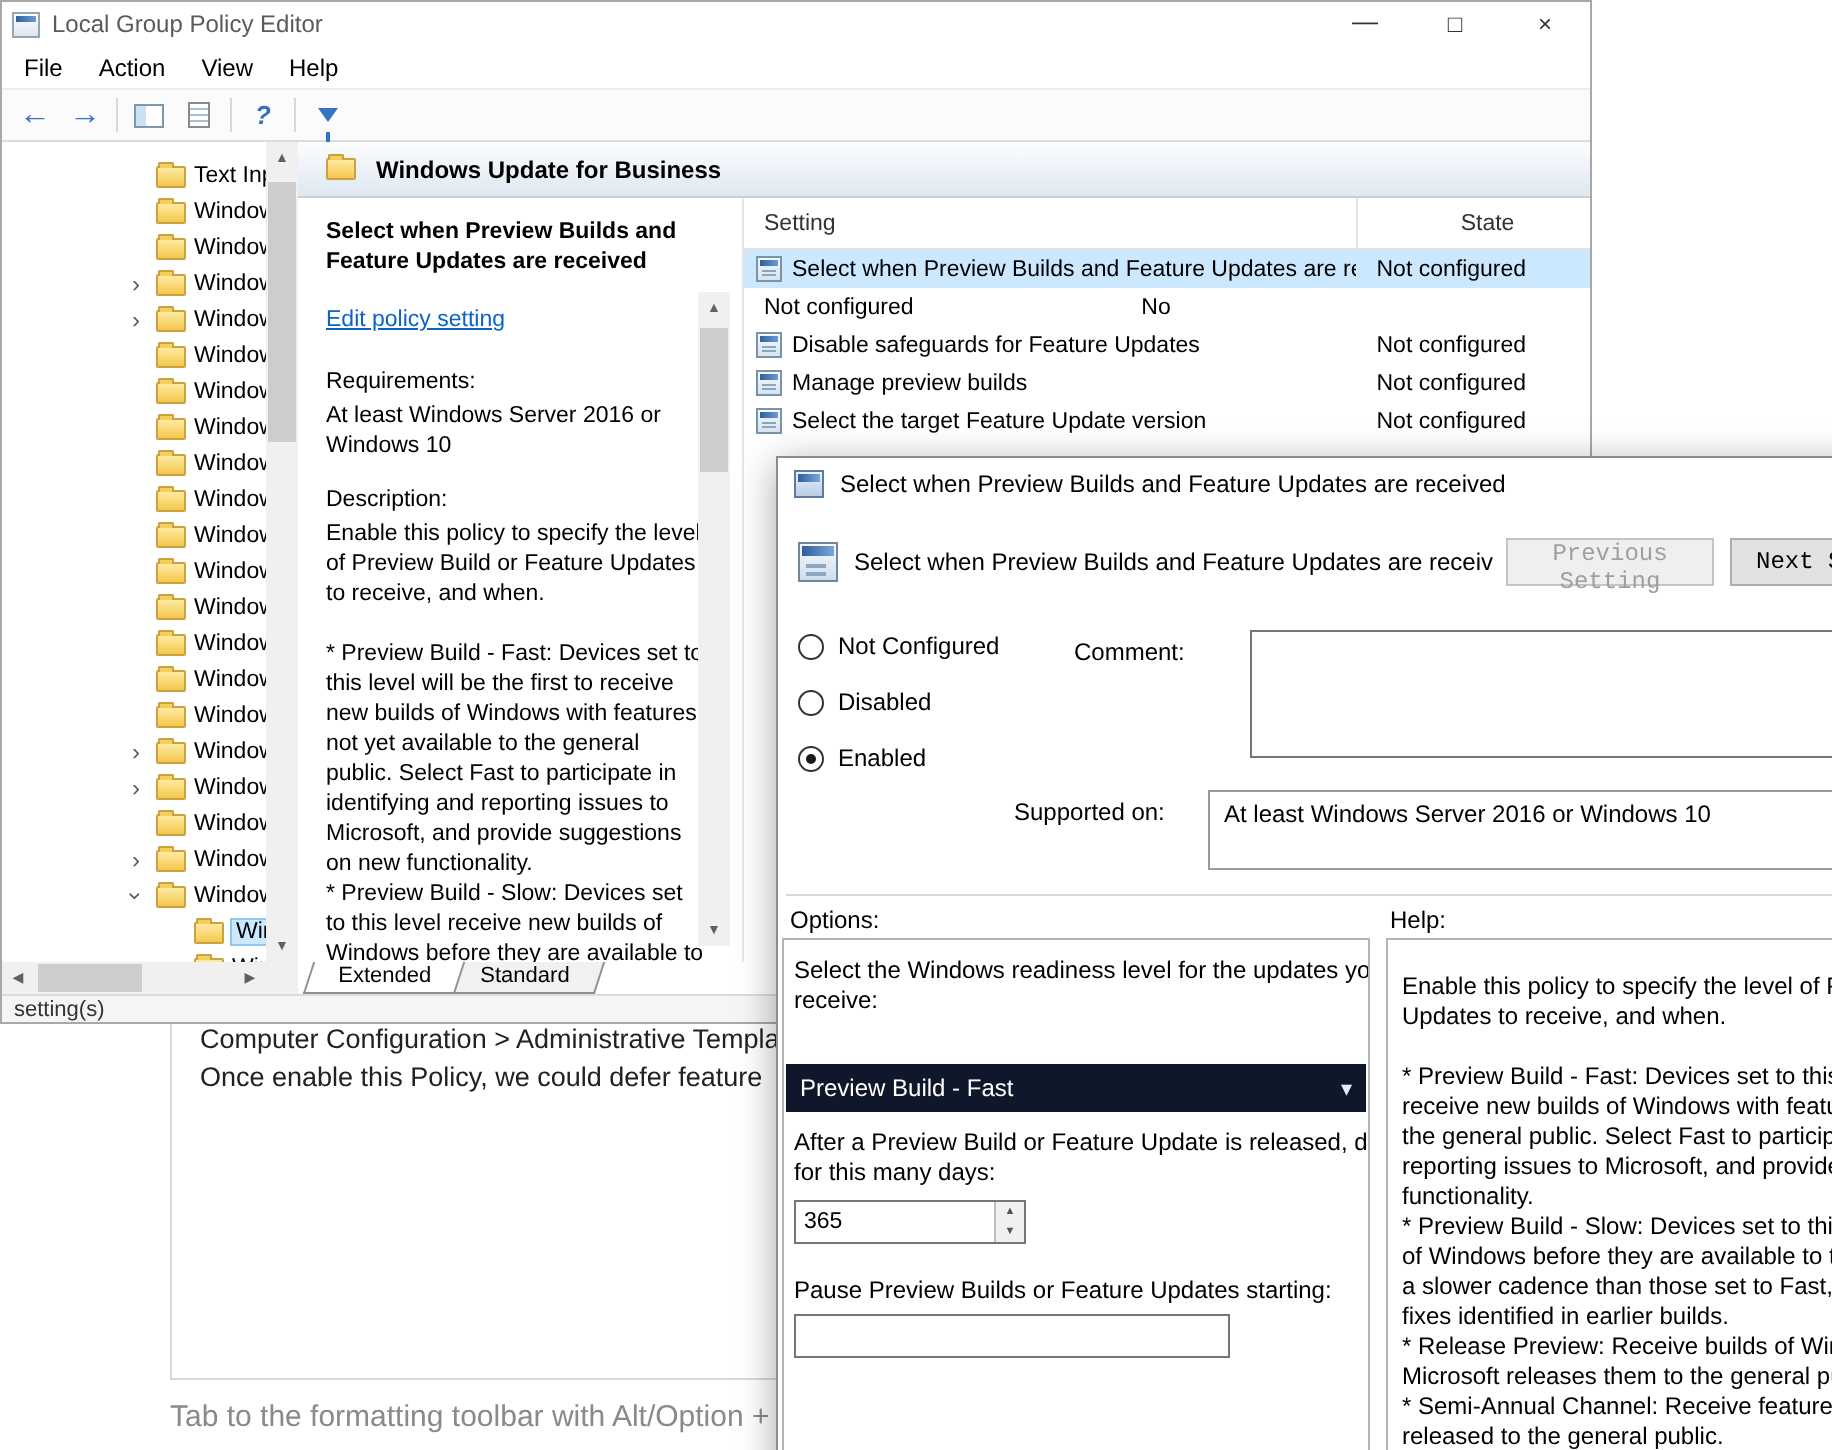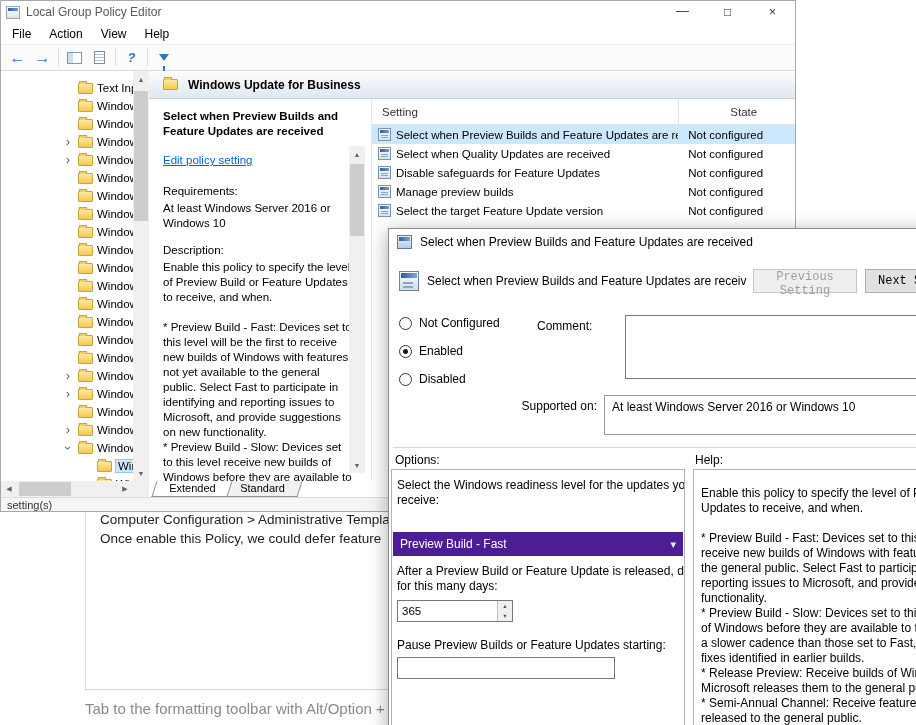--- a/index.html
+++ b/index.html
@@ -114,29 +114,29 @@
   .btn{height:24px;font-family:Liberation Mono, monospace;font-size:12px;border:1px solid #adadad;background:#e1e1e1;color:#000}
   .btn-prev{margin-left:auto;width:104px;border-color:#c5c5c5;background:#efefef;color:#9f9f9f}
   .btn-next{margin-left:8px;width:130px;text-align:left;padding-left:12px}
   .radio-group{position:absolute;left:10px;top:80px}
   .radio-row{height:28px;display:flex;align-items:center}
   .radio{width:13px;height:13px;border:1px solid #333;border-radius:50%;background:#fff;position:relative;flex:none}
   .radio.checked::after{content:"";position:absolute;left:3px;top:3px;right:3px;bottom:3px;background:#1a1a1a;border-radius:50%}
   .rlabel{margin-left:7px;font-size:12px}
   .cmt-label{position:absolute;left:148px;top:90px;font-size:12px}
   .cmt-box{position:absolute;left:236px;top:86px;width:372px;height:64px;border:1px solid #767676;resize:none;font:12px "Liberation Sans",sans-serif}
-  .sup-label{position:absolute;left:118px;top:170px;width:90px;text-align:right;font-size:12px}
+  .sup-label{position:absolute;left:118px;top:170px;width:90px;text-align:left;font-size:12px}
   .sup-box{position:absolute;left:215px;top:166px;width:393px;height:40px;border:1px solid #9a9a9a;padding:4px 7px;font-size:12px;background:#fff}
   .dlg-divider{position:absolute;left:4px;top:218px;width:610px;height:1px;background:#d8d8d8}
   .opt-label{position:absolute;left:6px;top:224px;font-size:12px}
   .help-label{position:absolute;left:306px;top:224px;font-size:12px}
   .opt-box{position:absolute;left:2px;top:240px;width:294px;height:316px;border:1px solid #b4b4b4;background:#fff;padding:8px 5px 0 5px;overflow:hidden}
   .opt-text{font-size:12px;line-height:15px;white-space:nowrap}
   .mt8{margin-top:8px}.mt12{margin-top:12px}.mt16{margin-top:16px}
-  .combo{margin:24px -4px 0 -4px;height:24px;background:#4c1d95;display:flex;align-items:center;padding:0 7px;color:#fff}
+  .combo{margin:24px -4px 0 -4px;height:24px;background:#0f172a;display:flex;align-items:center;padding:0 7px;color:#fff}
   .combo-text{font-size:12px;white-space:nowrap}
   .combo-arrow{margin-left:auto}
   .combo-arrow::before{content:"▾";color:#e8edf2;font-size:11px}
   .spinner{margin-top:6px;width:116px;height:22px;border:1px solid #767676;display:flex;background:#fff}
   .spin-input{flex:1;min-width:0;border:none;outline:none;font:11.5px "Liberation Sans",sans-serif;padding-left:4px}
   .spin-btns{width:15px;display:flex;flex-direction:column;border-left:1px solid #bfbfbf}
   .spin-up,.spin-down{flex:1;display:flex;align-items:center;justify-content:center;background:#f0f0f0}
   .spin-up::before{content:"▲";font-size:5.5px;color:#555}
   .spin-down::before{content:"▼";font-size:5.5px;color:#555}
   .pause-input{display:block;margin-top:4px;width:218px;height:22px;border:1px solid #767676;padding-left:4px;font:12px "Liberation Sans",sans-serif}
@@ -356,24 +356,20 @@
       <div id="list-body">
           <div class="lrow lsel">
             <div class="cell c-setting">
               <span class="gp-icon"></span>
               <span>Select when Preview Builds and Feature Updates are received</span>
             </div>
             <div class="cell c-state">Not configured</div>
             <div class="cell c-comment">No</div>
           </div>
           <div class="lrow">
-            <div class="cell c-setting">
-              <span class="gp-icon"></span>
-              <span>Select when Quality Updates are received</span>
-            </div>
             <div class="cell c-state">Not configured</div>
             <div class="cell c-comment">No</div>
           </div>
           <div class="lrow">
             <div class="cell c-setting">
               <span class="gp-icon"></span>
               <span>Disable safeguards for Feature Updates</span>
             </div>
             <div class="cell c-state">Not configured</div>
             <div class="cell c-comment">No</div>
@@ -416,26 +412,26 @@
       <span class="dlg-setting-name">Select when Preview Builds and Feature Updates are received</span>
       <button class="btn btn-prev">Previous Setting</button>
       <button class="btn btn-next">Next Setting</button>
     </div>
     <div class="radio-group">
         <div class="radio-row">
           <span class="radio"></span>
           <span class="rlabel">Not Configured</span>
         </div>
         <div class="radio-row">
+          <span class="radio"></span>
+          <span class="rlabel">Disabled</span>
+        </div>
+        <div class="radio-row">
           <span class="radio checked"></span>
           <span class="rlabel">Enabled</span>
-        </div>
-        <div class="radio-row">
-          <span class="radio"></span>
-          <span class="rlabel">Disabled</span>
         </div>
       </div>
     <div class="cmt-label">Comment:</div>
     <textarea class="cmt-box" style=""></textarea>
     <div class="sup-label">Supported on:</div>
     <div class="sup-box">
       <span>At least Windows Server 2016 or Windows 10</span>
     </div>
     <div class="dlg-divider"></div>
     <div class="opt-label">Options:</div>

